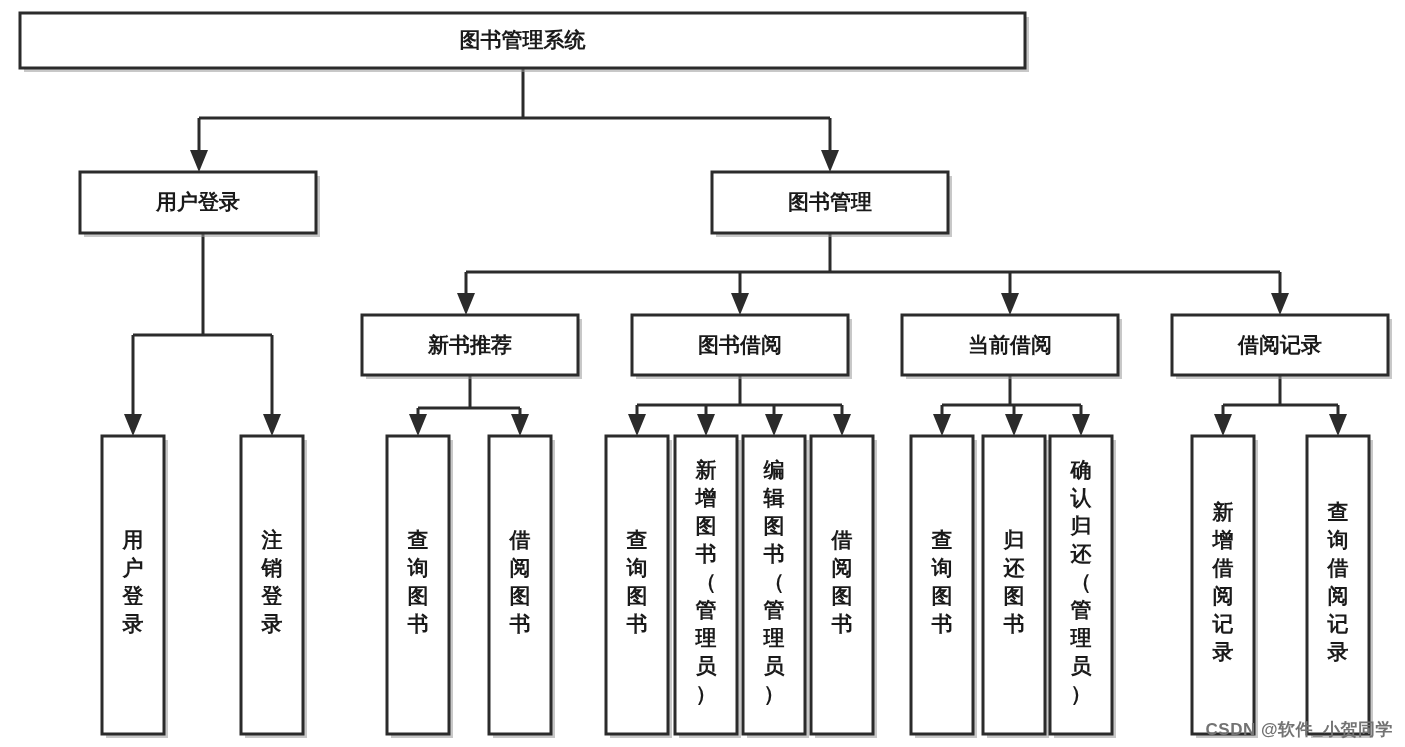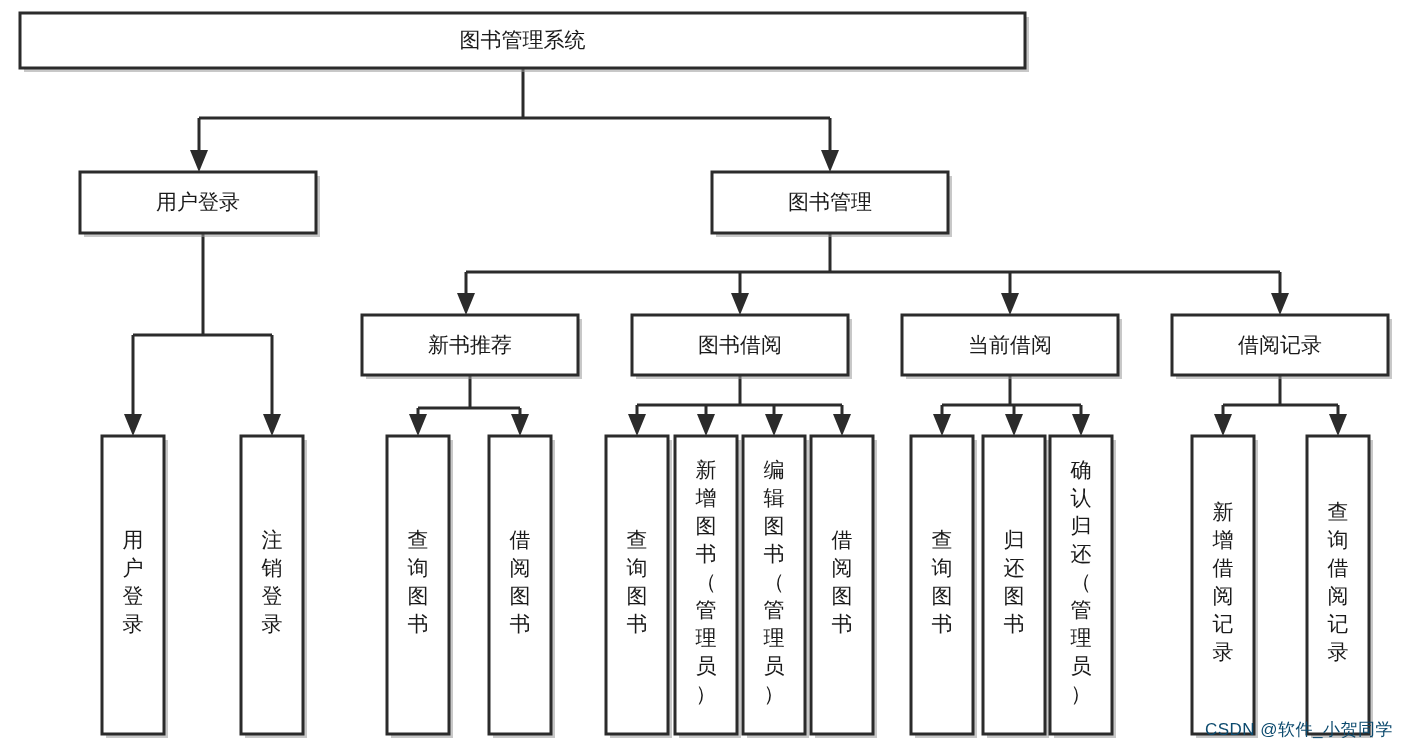--- a/index.html
+++ b/index.html
@@ -12,20 +12,21 @@
     width: 1405px;
     height: 747px;
     font-family: "Liberation Sans", "DejaVu Sans", sans-serif;
     overflow: hidden;
   }
   #diagram-root {
     position: relative;
     width: 1405px;
     height: 747px;
     background: #ffffff;
+    font-weight: bold;
   }
   svg#diagram-svg {
     position: absolute;
     left: 0;
     top: 0;
     width: 1405px;
     height: 747px;
     display: block;
   }
   .node-box {
@@ -59,21 +60,21 @@
     fill: #1a1a1a;
     font-size: 21px;
     text-anchor: middle;
   }
   .watermark-text {
     position: absolute;
     right: 12px;
     bottom: 6px;
     font-family: "Liberation Sans", "DejaVu Sans", sans-serif;
     font-size: 17px;
-    color: #0c4a6e;
+    color: #737373;
     letter-spacing: 0.5px;
     white-space: nowrap;
     user-select: none;
   }
 </style>
 </head>
 <body>
 
 <div id="diagram-root">
   <svg id="diagram-svg" viewBox="0 0 1405 747">

